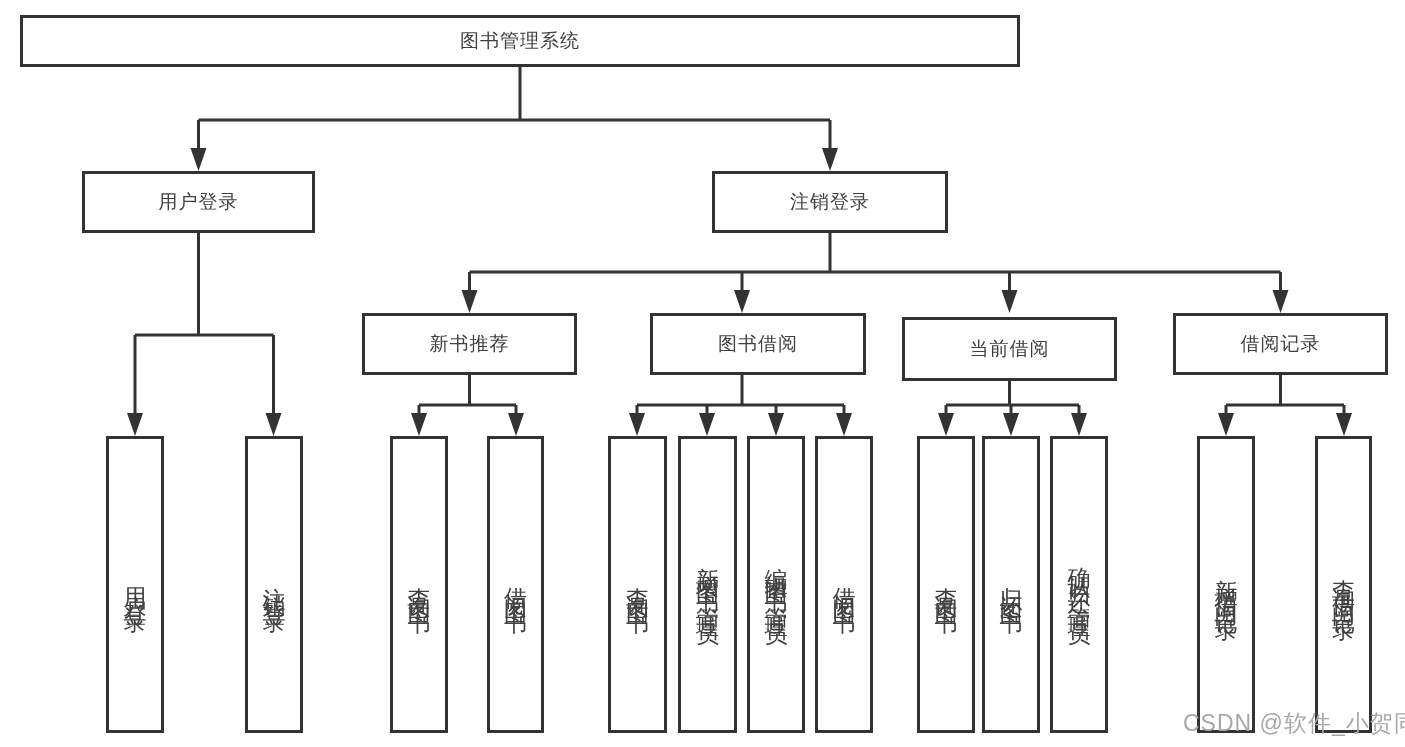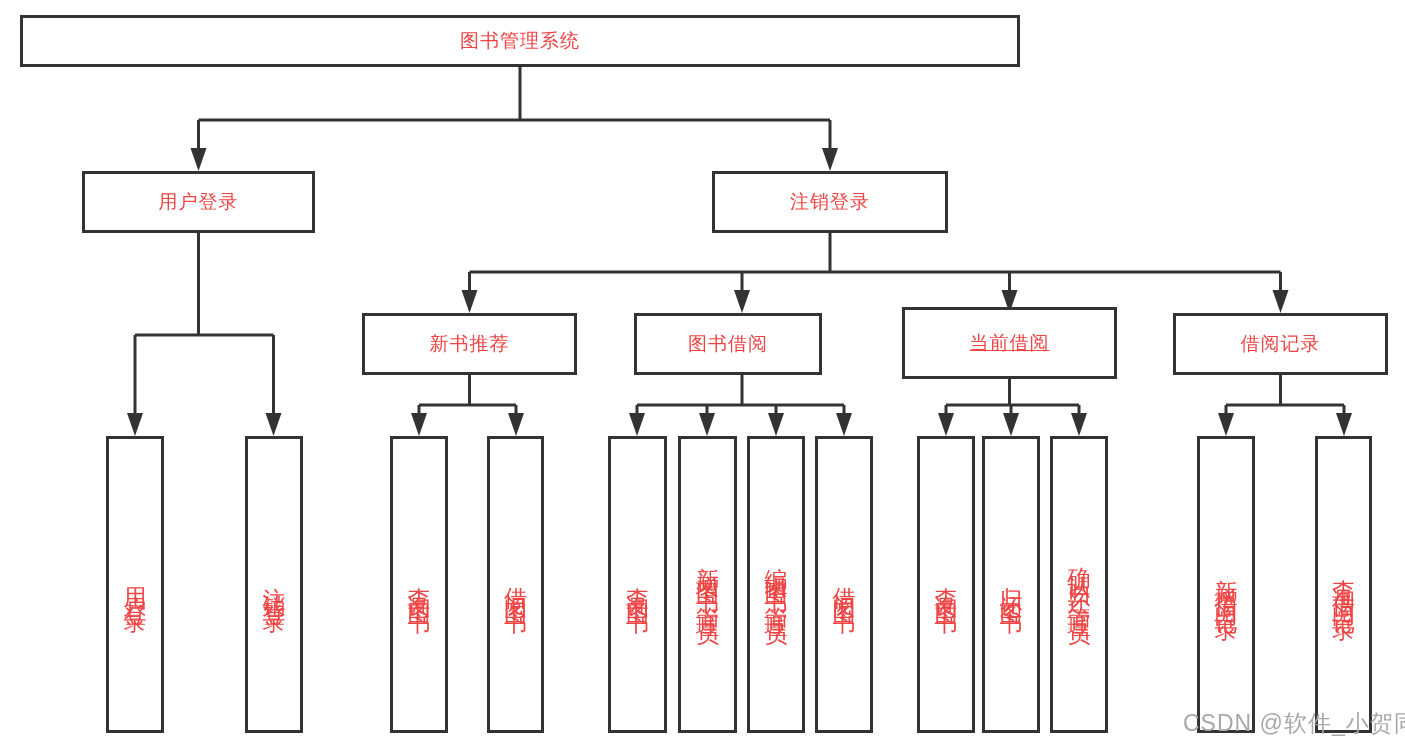--- a/index.html
+++ b/index.html
@@ -26,21 +26,21 @@
     stroke: none;
   }
   .box {
     position: absolute;
     box-sizing: border-box;
     border: 3px solid #333333;
     background: #ffffff;
     display: flex;
     align-items: center;
     justify-content: center;
-    color: #ef4444;
+    color: #404040;
   }
   .box.h span {
     font-size: 19px;
     letter-spacing: 1px;
     white-space: nowrap;
   }
   .box.v span {
     writing-mode: vertical-rl;
     text-orientation: mixed;
     font-size: 23px;
@@ -106,24 +106,24 @@
   <div class="box h" style="left:82px; top:171px; width:233px; height:62px;">
     <span>用户登录</span>
   </div>
   <div class="box h" style="left:712px; top:171px; width:236px; height:62px;">
     <span>注销登录</span>
   </div>
 
   <div class="box h" style="left:362px; top:313px; width:215px; height:62px;">
     <span>新书推荐</span>
   </div>
-  <div class="box h" style="left:634px; top:313px; width:188px; height:62px;">
+  <div class="box h" style="left:650px; top:313px; width:216px; height:62px;">
     <span>图书借阅</span>
   </div>
-  <div class="box h" style="left:902px; top:307px; width:215px; height:72px;text-decoration:underline;">
+  <div class="box h" style="left:902px; top:317px; width:215px; height:64px;">
     <span>当前借阅</span>
   </div>
   <div class="box h" style="left:1173px; top:313px; width:215px; height:62px;">
     <span>借阅记录</span>
   </div>
 
   <div class="box v" style="left:106px; top:436px; width:58px; height:297px;">
     <span>用户登录</span>
   </div>
   <div class="box v" style="left:245px; top:436px; width:58px; height:297px;">

